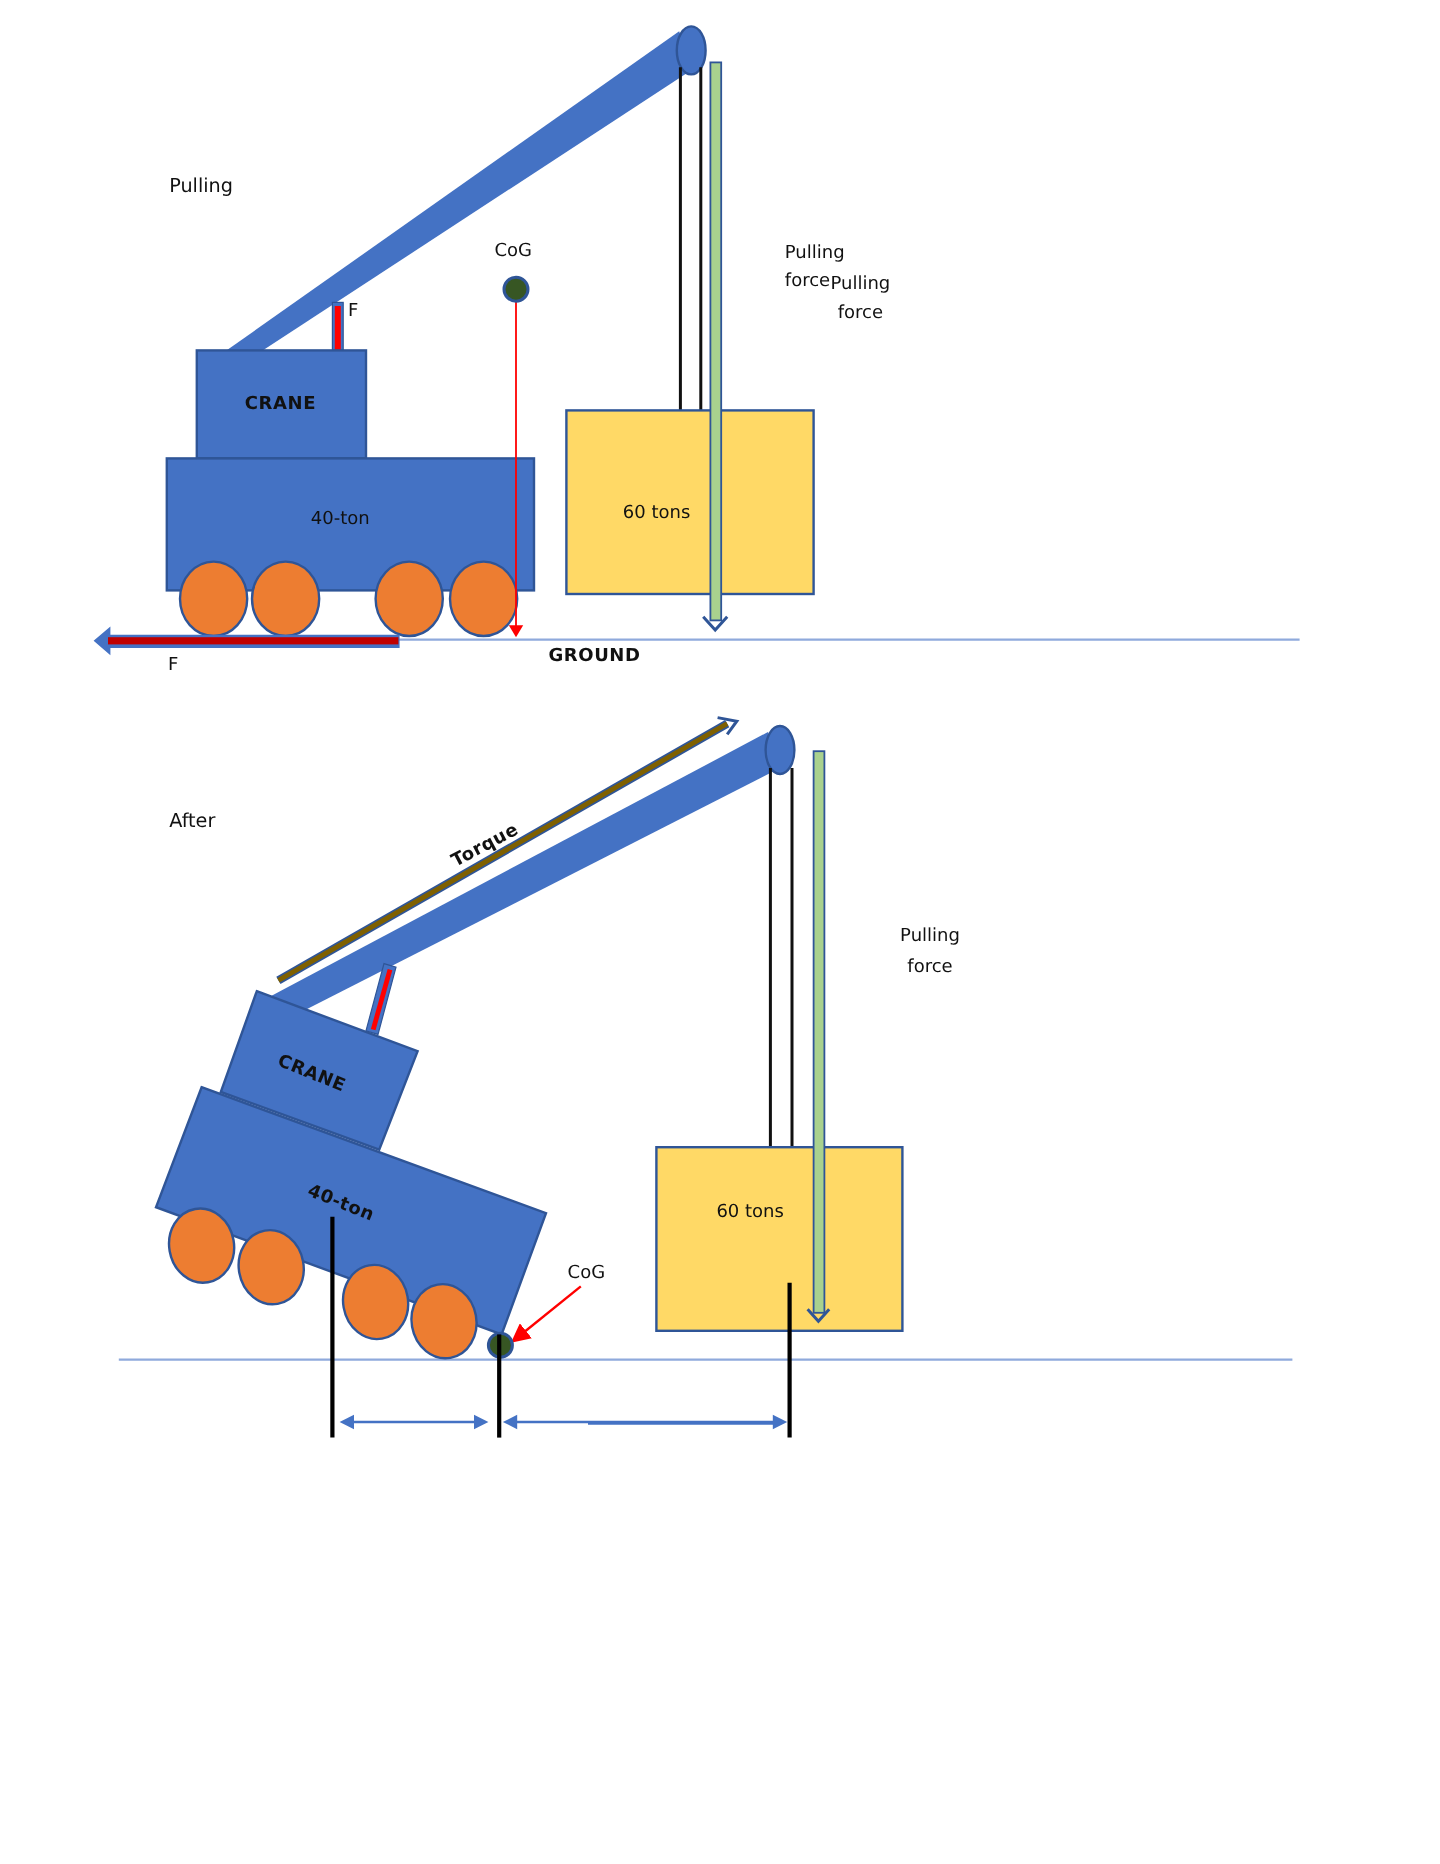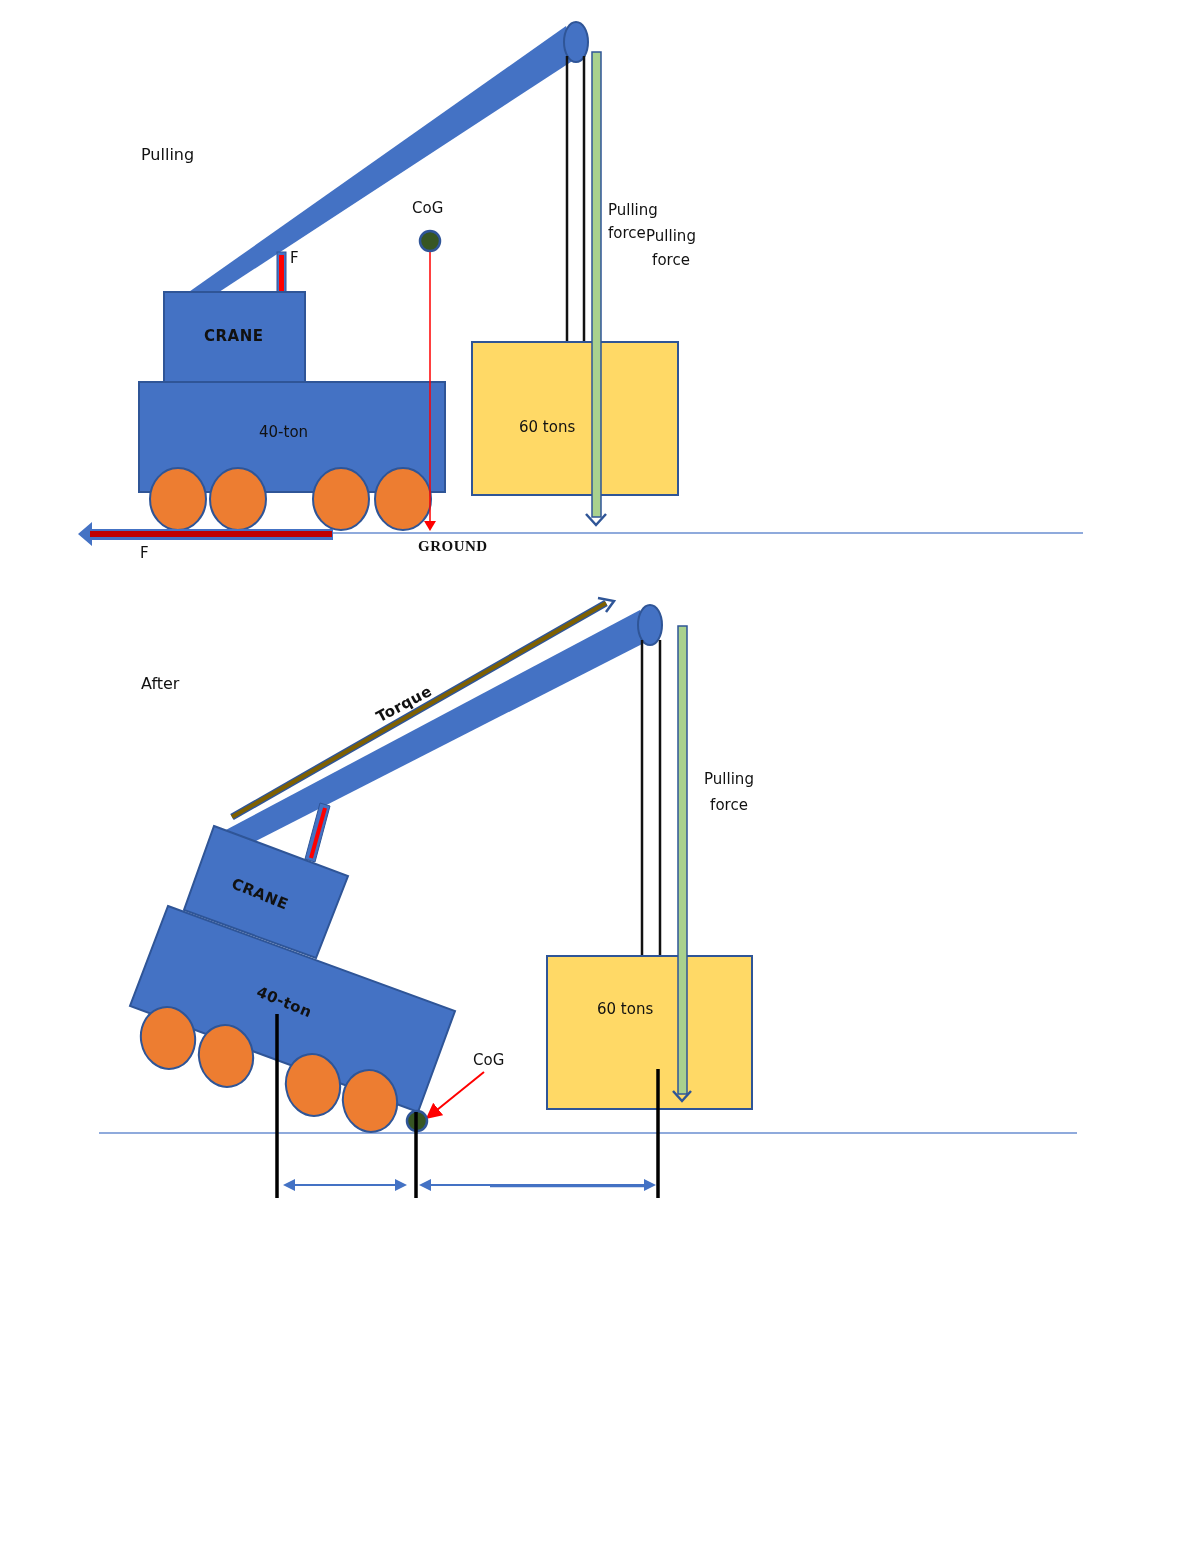--- a/index.html
+++ b/index.html
@@ -3,21 +3,21 @@
   <meta charset="utf-8">
   <style>
     html, body { margin: 0; padding: 0; background: #ffffff; }
     body { width: 1200px; height: 1553px; position: relative; overflow: hidden; }
     #stage { position: absolute; left: 0; top: 0; width: 1200px; height: 1553px; }
     .lbl { position: absolute; font-family: "DejaVu Sans", sans-serif; font-size: 16px; color: #111; white-space: nowrap; line-height: 1; }
     .bold { font-weight: bold; letter-spacing: 0.5px; }
     .small { font-size: 15px; }
     .rot-torque { transform-origin: left top; transform: rotate(-28deg); }
     .rot-body { transform-origin: center center; transform: rotate(22deg); }
-    .wrap2 { white-space: normal; text-align: center; line-height: 1.7; width: 80px; }
+    .wrap2 { white-space: normal; text-align: center; line-height: 1.7; width: 80px; margin-left: 46px; }
   </style>
 </head>
 <body>
 
 <div id="stage">
 
   <svg width="1200" height="1553" viewBox="0 0 1200 1553" xmlns="http://www.w3.org/2000/svg" style="position:absolute;left:0;top:0;">
     <defs>
       <marker id="redArrow" markerWidth="8" markerHeight="8" refX="4" refY="4" orient="auto">
         <path d="M0,0 L8,4 L0,8 Z" fill="#FF0000"></path>
@@ -121,21 +121,21 @@
     </g>
   </svg>
 
   <div class="lbl" style="left:141px;top:147px;">Pulling</div>
   <div class="lbl small" style="left:412px;top:201px;">CoG</div>
   <div class="lbl small" style="left:290px;top:251px;">F</div>
   <div class="lbl bold small" style="left:204px;top:329px;">CRANE</div>
   <div class="lbl small" style="left:259px;top:425px;">40-ton</div>
   <div class="lbl small" style="left:519px;top:420px;">60 tons</div>
   <div class="lbl small" style="left:140px;top:546px;">F</div>
-  <div class="lbl bold small" style="left:418px;top:539px;font-family:Liberation Serif, serif;">GROUND</div>
+  <div class="lbl bold small" style="left:457px;top:539px;">GROUND</div>
   <div class="lbl small wrap2" style="left:608px;top:199px;width:70px;text-align:left;line-height:1.5;">Pulling force</div>
   <div class="lbl small wrap2" style="left:636px;top:224px;width:70px;line-height:1.6;">Pulling force</div>
 
   <div class="lbl" style="left:141px;top:676px;text-align:right;">After</div>
   <div class="lbl bold small rot-torque" style="left:374px;top:712px;">Torque</div>
   <div class="lbl bold small rot-body" style="left:230px;top:887px;">CRANE</div>
   <div class="lbl bold small rot-body" style="left:255px;top:995px;">40-ton</div>
   <div class="lbl small" style="left:597px;top:1002px;">60 tons</div>
   <div class="lbl small" style="left:473px;top:1053px;">CoG</div>
   <div class="lbl small wrap2" style="left:689px;top:766px;width:80px;line-height:1.75;">Pulling force</div>

